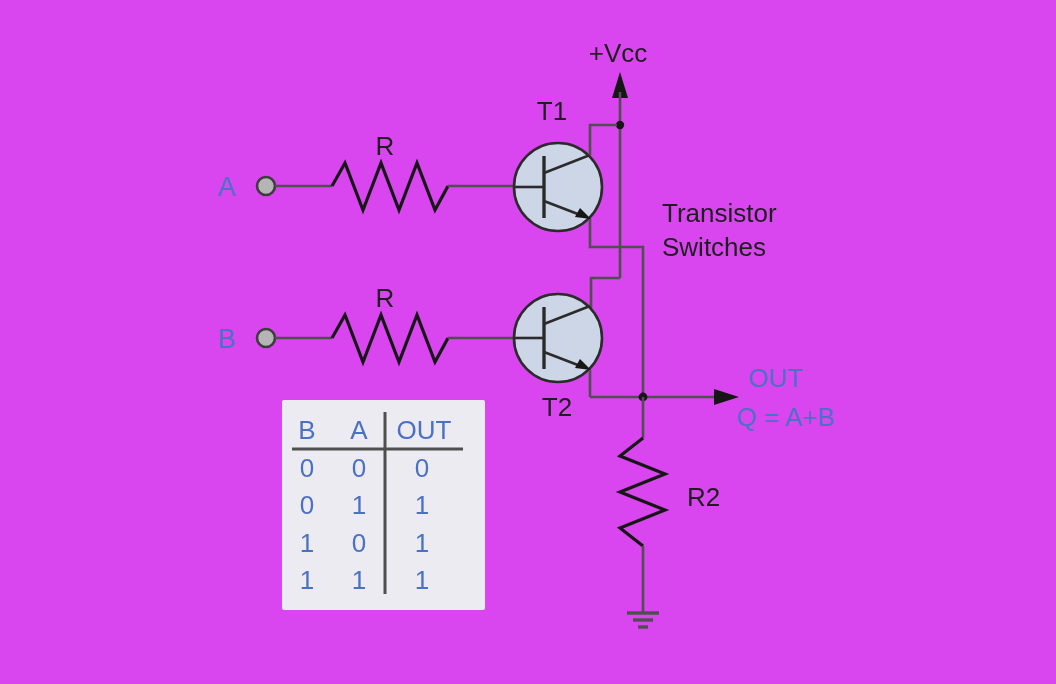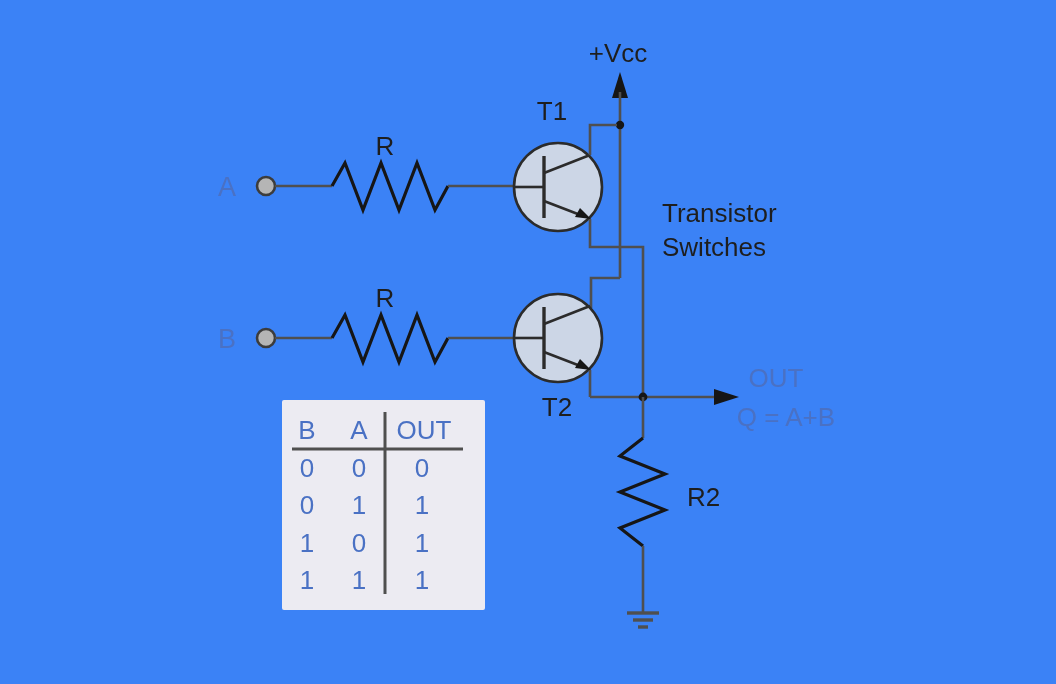--- a/index.html
+++ b/index.html
@@ -1,19 +1,19 @@
 <!DOCTYPE html>
 <html style="--blue-label: #4a71c4; --dark-label: #1e1e1e; --wire: #4f4f4f; --resistor: #161616; --transistor-fill: #ccd6e6; --transistor-stroke: #2b2b2b; --terminal-fill: #b5b5b5; --terminal-stroke: #3c3c3c; --table-bg: #ecebf2; --table-line: #4f4f4f;"><head>
 <meta charset="utf-8">
 <style>
   html,body { margin:0; padding:0; background:#ffffff; }
   .stage {
     position:relative;
     width:1056px; height:684px;
-    background:#3b82f6;
+    background:#d946ef;
     font-family:"Liberation Sans", sans-serif;
     overflow:hidden;
   }
   svg { position:absolute; left:0; top:0; }
 
   
   .wire   { stroke:var(--wire,#4f4f4f); stroke-width:2.6; fill:none; }
   .res    { stroke:var(--resistor,#161616); stroke-width:3.2; fill:none; stroke-linejoin:miter; }
   .tbody  { fill:var(--transistor-fill,#ccd6e6); stroke:var(--transistor-stroke,#2b2b2b); stroke-width:2.6; }
   .tline  { stroke:var(--transistor-stroke,#2b2b2b); stroke-width:2.6; fill:none; }

